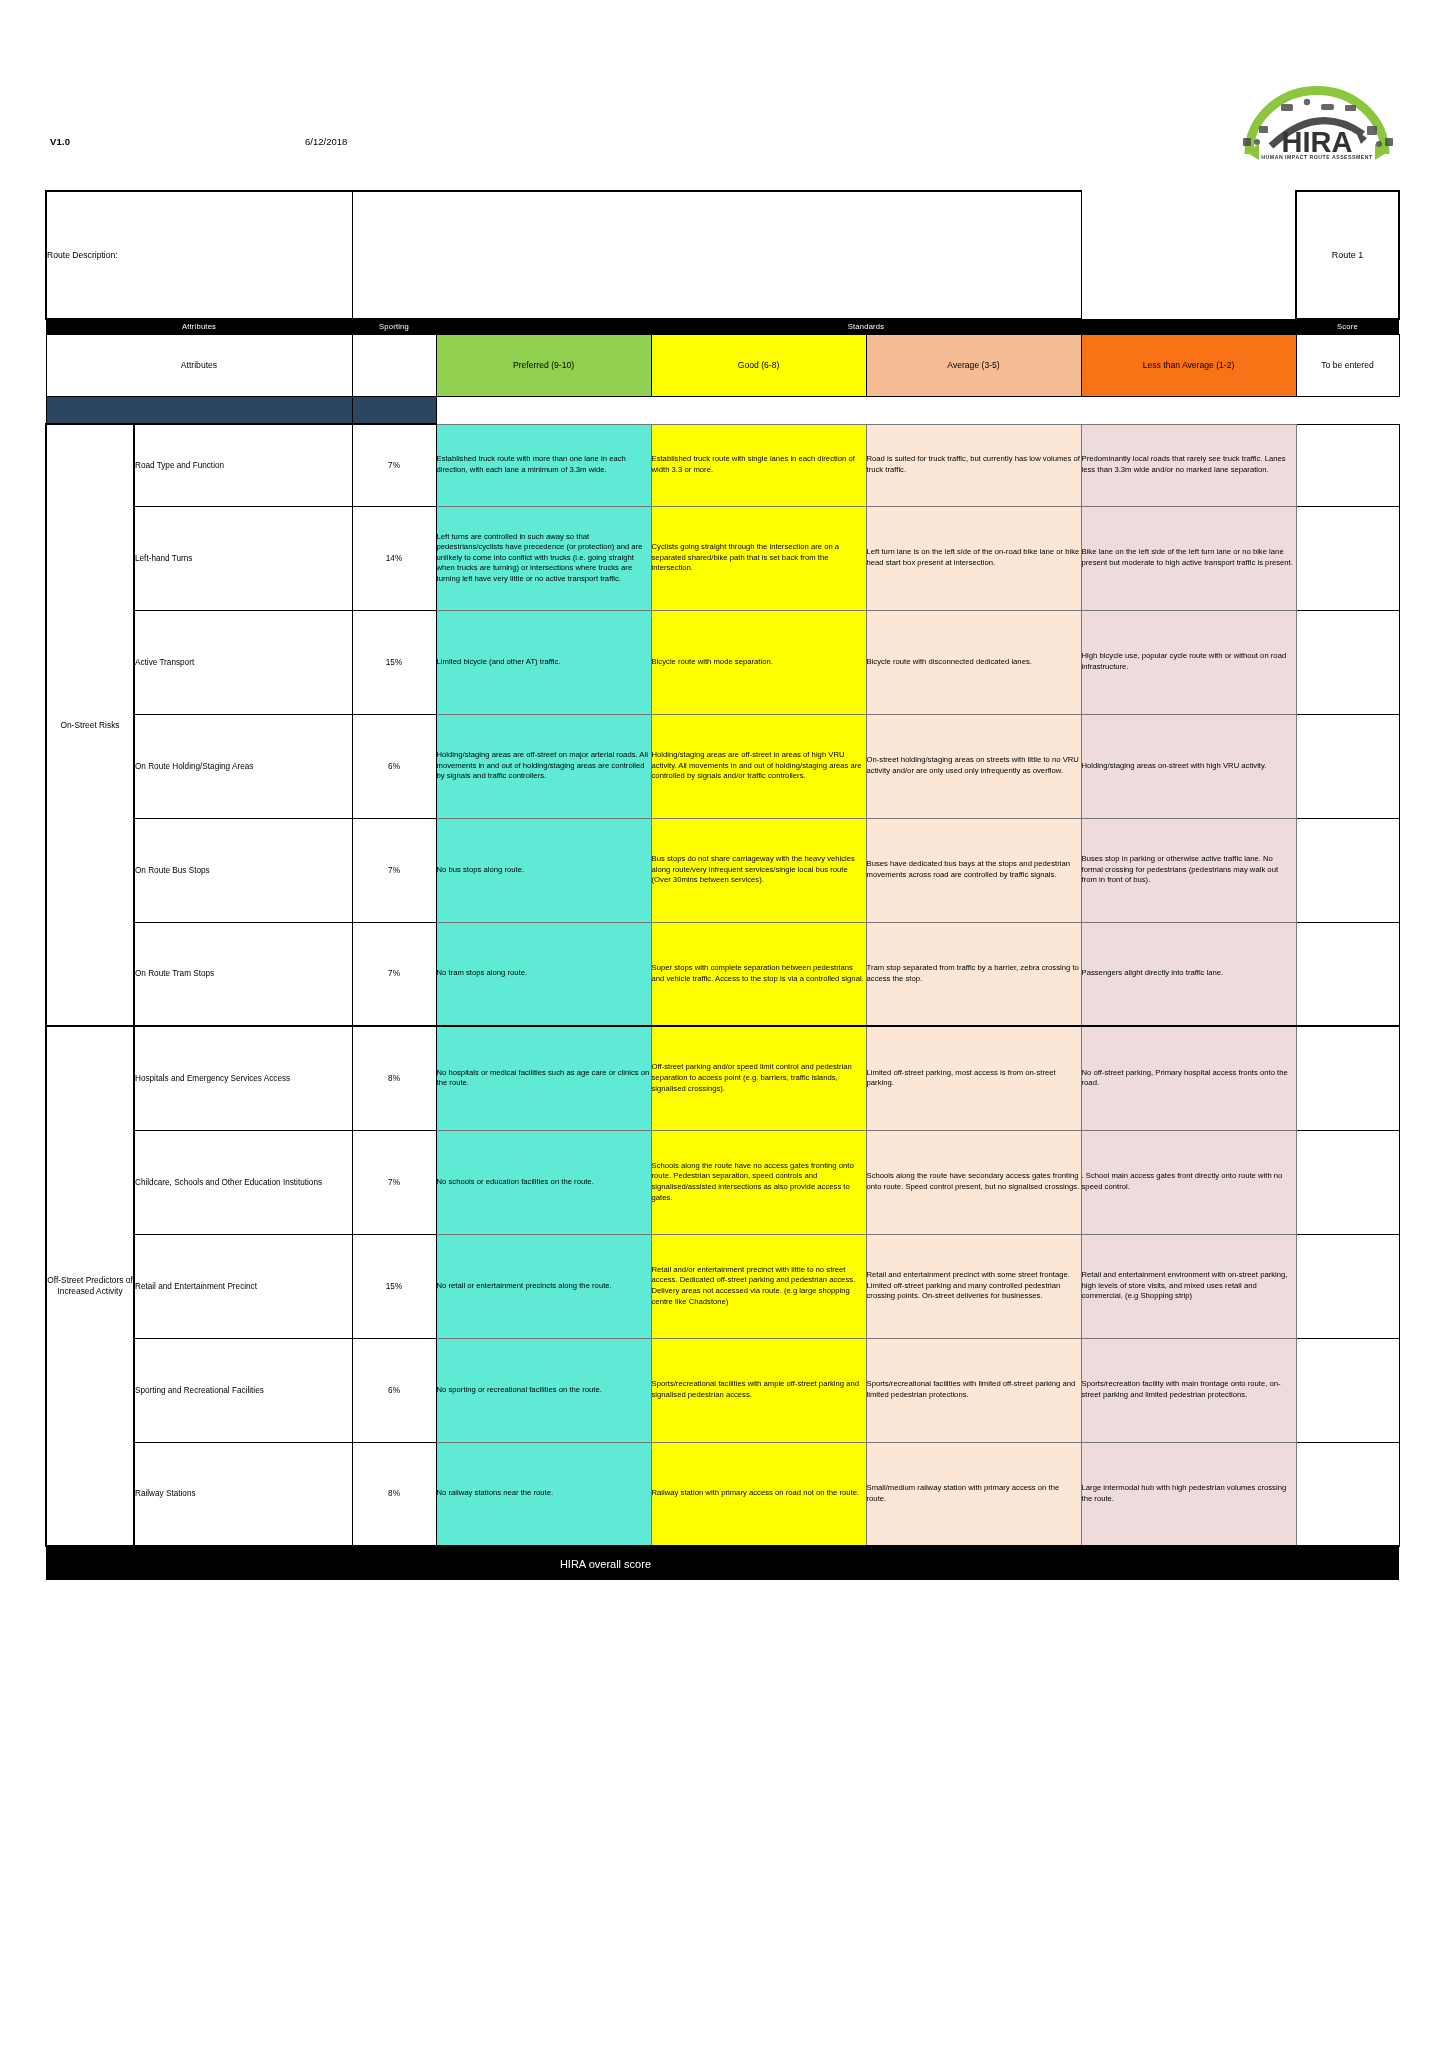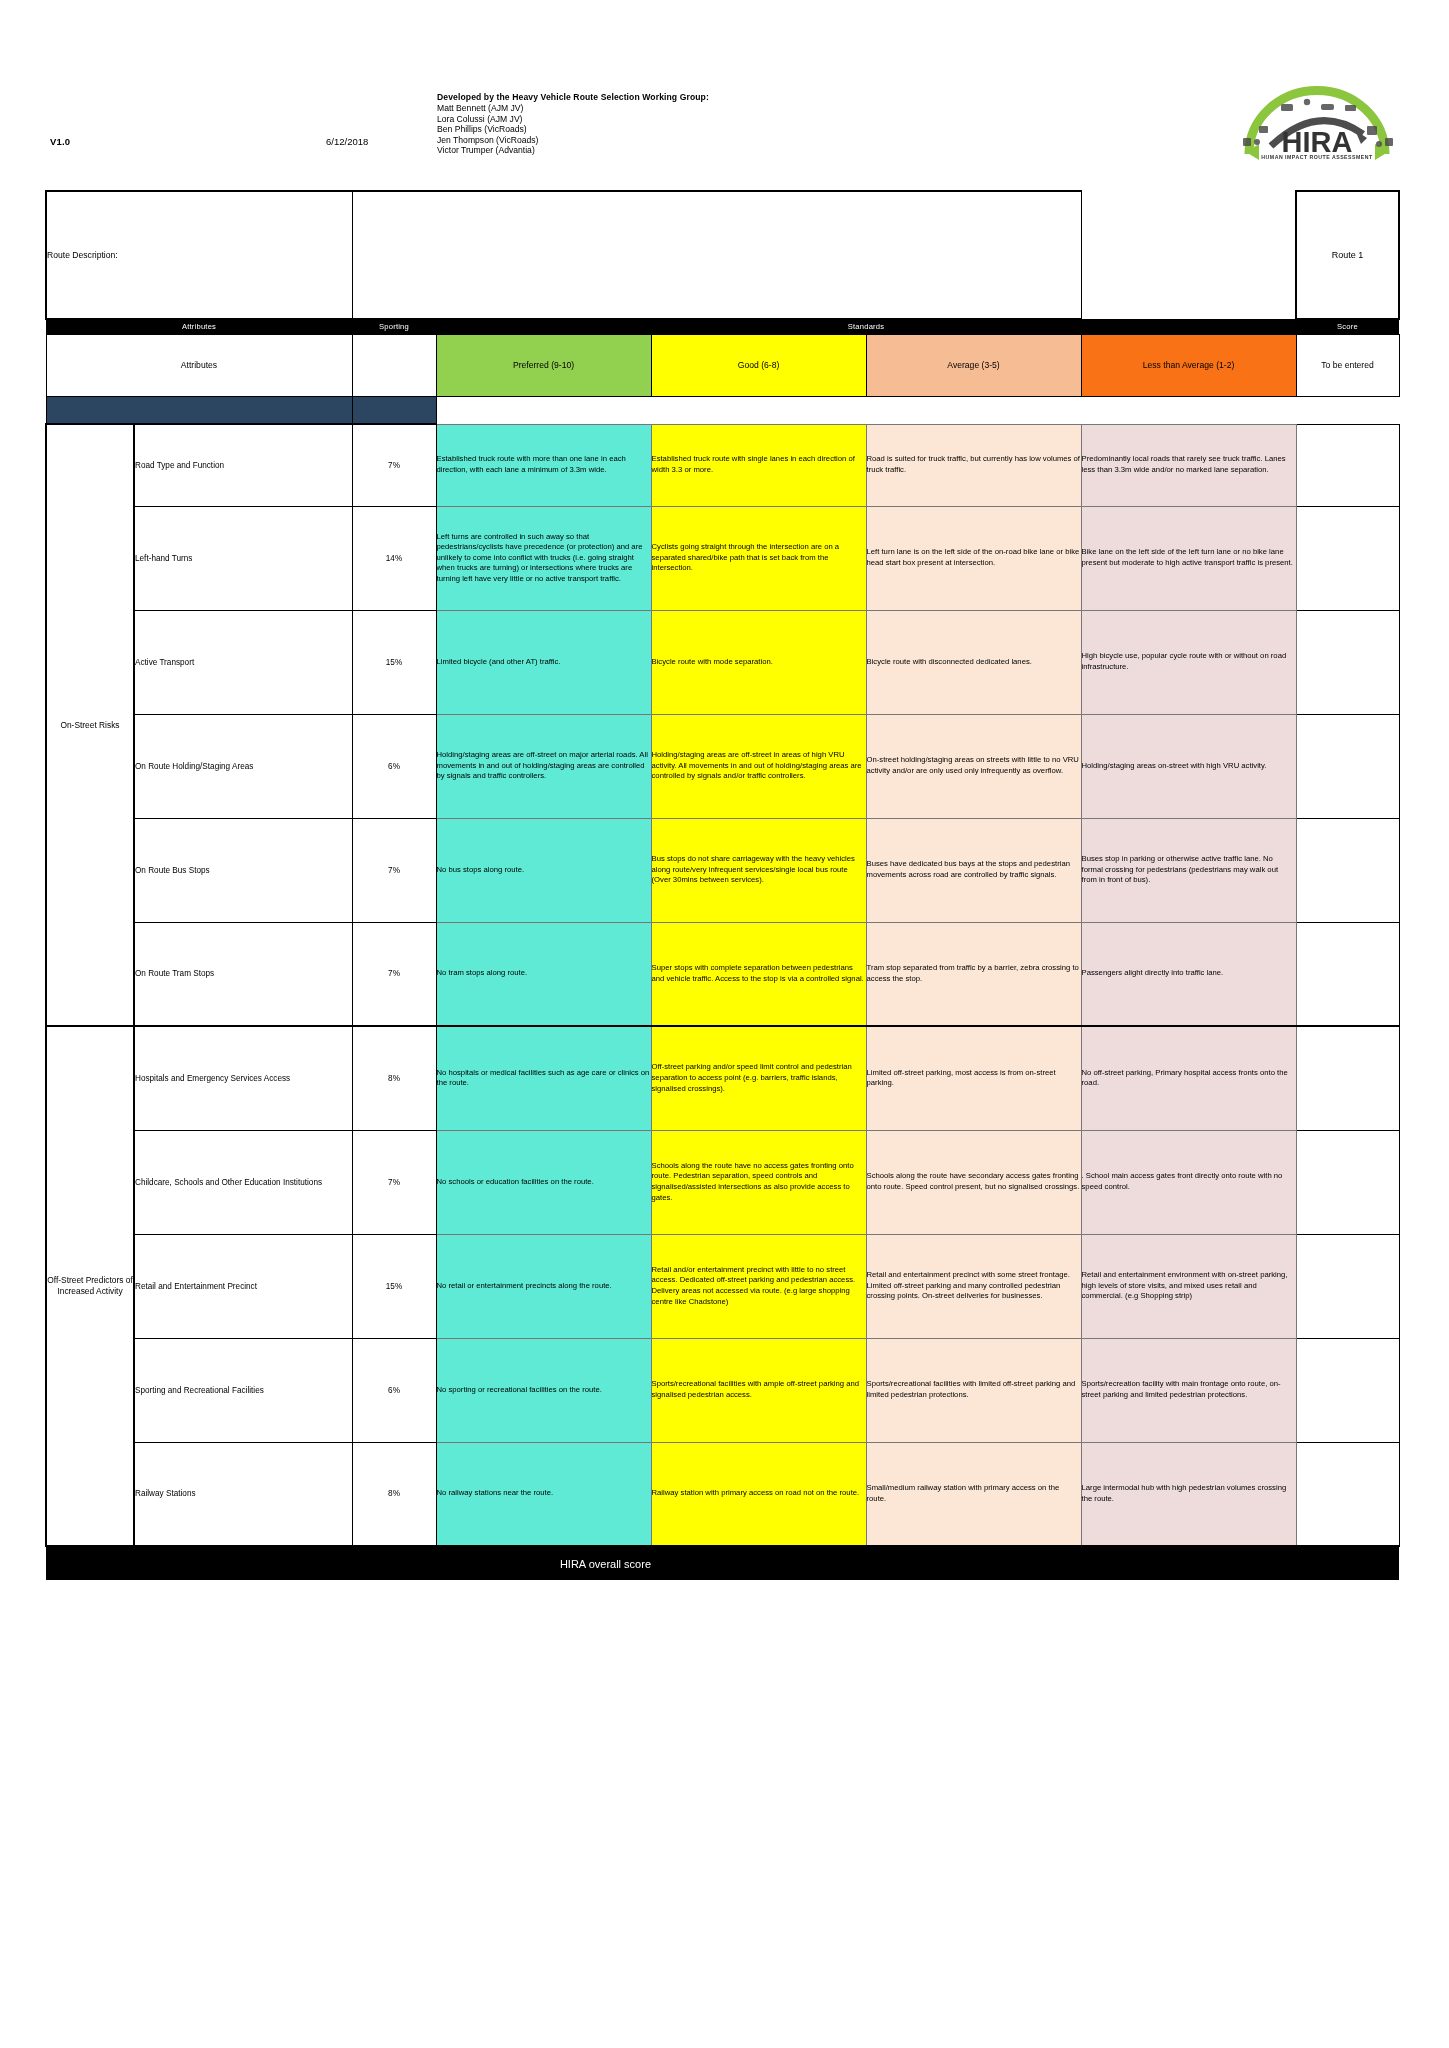--- a/index.html
+++ b/index.html
@@ -29,21 +29,20 @@
     position: absolute;
     left: 50px; top: 136px;
     font-size: 9.5px;
     font-weight: bold;
     letter-spacing: .2px;
   }
   .docdate {
     position: absolute;
     left: 305px; top: 136px;
     font-size: 9.5px;
-    margin-left: 21px;
   }
   .credits {
     position: absolute;
     left: 437px; top: 92px;
     font-size: 8.6px;
     line-height: 10.6px;
   }
   .credits .credits-title {
     font-weight: bold;
     letter-spacing: .1px;
@@ -205,28 +204,20 @@
 </head>
 <body>
 
 <div class="page">
 
   <div class="meta">
 
     <div class="version">V1.0</div>
     <div class="docdate">6/12/2018</div>
 
-    <div class="credits">
-      <div class="credits-title">Developed by the Heavy Vehicle Route Selection Working Group:</div>
-      <div class="credit-name">Matt Bennett (AJM JV)</div>
-      <div class="credit-name">Lora Colussi (AJM JV)</div>
-      <div class="credit-name">Ben Phillips (VicRoads)</div>
-      <div class="credit-name">Jen Thompson (VicRoads)</div>
-      <div class="credit-name">Victor Trumper (Advantia)</div>
-    </div>
 
     <div class="logo-wrap">
       <svg width="160" height="78" viewBox="0 0 160 78" xmlns="http://www.w3.org/2000/svg">
 
         <path d="M12 72 A 62 58 0 0 1 148 72" fill="none" stroke="#8cc63f" stroke-width="9"></path>
 
         <polygon points="9,70 22,62 22,78" fill="#8cc63f"></polygon>
         <polygon points="151,70 138,62 138,78" fill="#8cc63f"></polygon>
 
         <path d="M34 64 Q 80 20 126 52" fill="none" stroke="#4d4d4d" stroke-width="7"></path>

